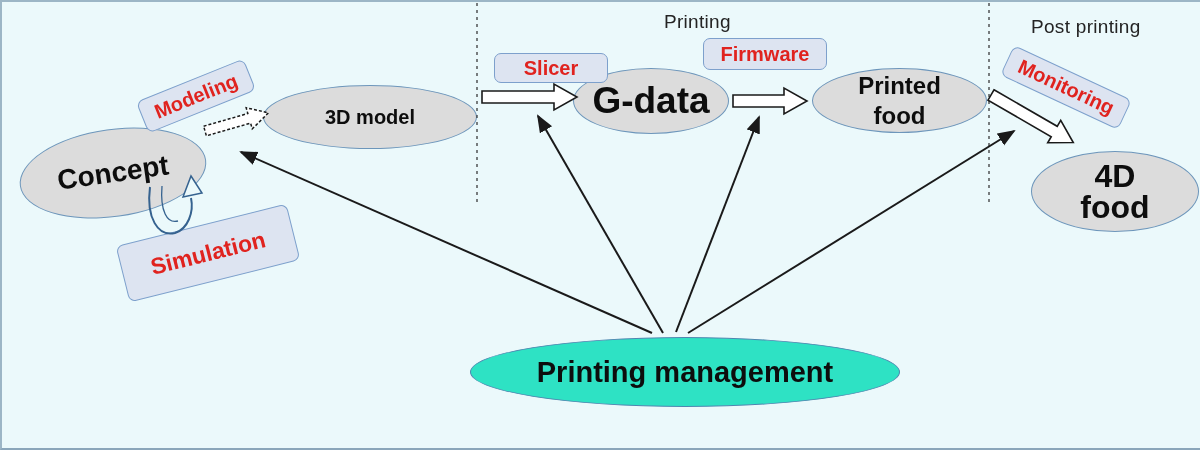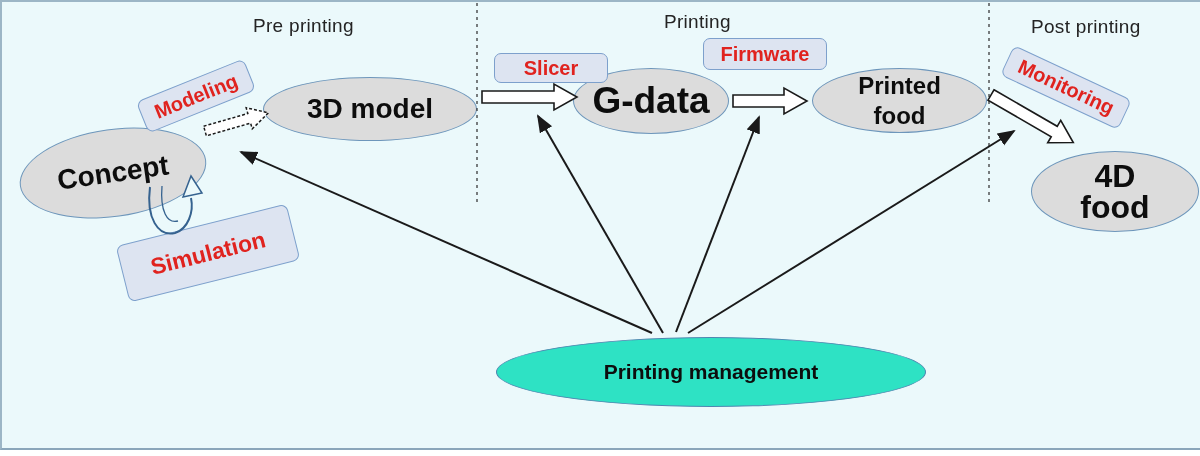--- a/index.html
+++ b/index.html
@@ -17,25 +17,25 @@
   #sec-print { left:664px; top:11px; }
   #sec-post  { left:1031px; top:16px; }
 
   .node {
     position:absolute; border-radius:50%;
     background:#dcdcdc; border:1.4px solid #6d96bb;
     display:flex; align-items:center; justify-content:center;
     font-weight:bold; color:#0d0d0d; text-align:center; white-space:pre-line;
   }
   #concept  { left:19px;  top:129px; width:186px; height:86px; transform:rotate(-8deg); font-size:28px; }
-  #model3d  { left:263px; top:77px;  width:212px; height:62px; font-size:28px;text-align:center; }
+  #model3d  { left:263px; top:85px;  width:212px; height:62px; font-size:20px;text-align:center; }
   #gdata    { left:573px; top:68px;  width:154px; height:64px; font-size:37px; }
   #printed  { left:812px; top:68px;  width:173px; height:63px; font-size:24px; line-height:30px; }
   #food4d   { left:1031px;top:151px; width:166px; height:79px; font-size:32px; line-height:31px; }
-  #mgmt     { left:496px; top:337px; width:428px; height:68px; font-size:21px;
+  #mgmt     { left:470px; top:337px; width:428px; height:68px; font-size:29px;
               background:#2ee2c4; border-color:#4f86b0; }
 
   .tag {
     position:absolute; background:#dde4f1; border:1.6px solid #7da0cc; border-radius:7px;
     color:#e0231f; font-weight:bold;
     display:flex; align-items:center; justify-content:center; white-space:nowrap;
   }
   #modeling   { left:138px;  top:79px;  width:114px; height:32px; transform:rotate(-22deg); font-size:20px; }
   #slicer     { left:494px;  top:53px;  width:112px; height:28px; font-size:20px; }
   #firmware   { left:703px;  top:38px;  width:122px; height:30px; font-size:20px;text-align:right; }
@@ -43,21 +43,20 @@
   #simulation { left:120px;  top:224px; width:174px; height:56px; transform:rotate(-14deg); font-size:23px; }
 
   svg.overlay { position:absolute; left:0; top:0; pointer-events:none; }
 </style>
 </head>
 <body>
 
 <div class="stage">
   <div class="slide"></div>
 
-  <div class="section-label" id="sec-pre">Pre printing</div>
   <div class="section-label" id="sec-print">Printing</div>
   <div class="section-label" id="sec-post">Post printing</div>
 
   <div class="node" id="concept">Concept</div>
   <div class="node" id="model3d">3D model</div>
   <div class="node" id="gdata">G-data</div>
   <div class="node" id="printed">Printed
 food</div>
   <div class="node" id="food4d">4D
 food</div>

